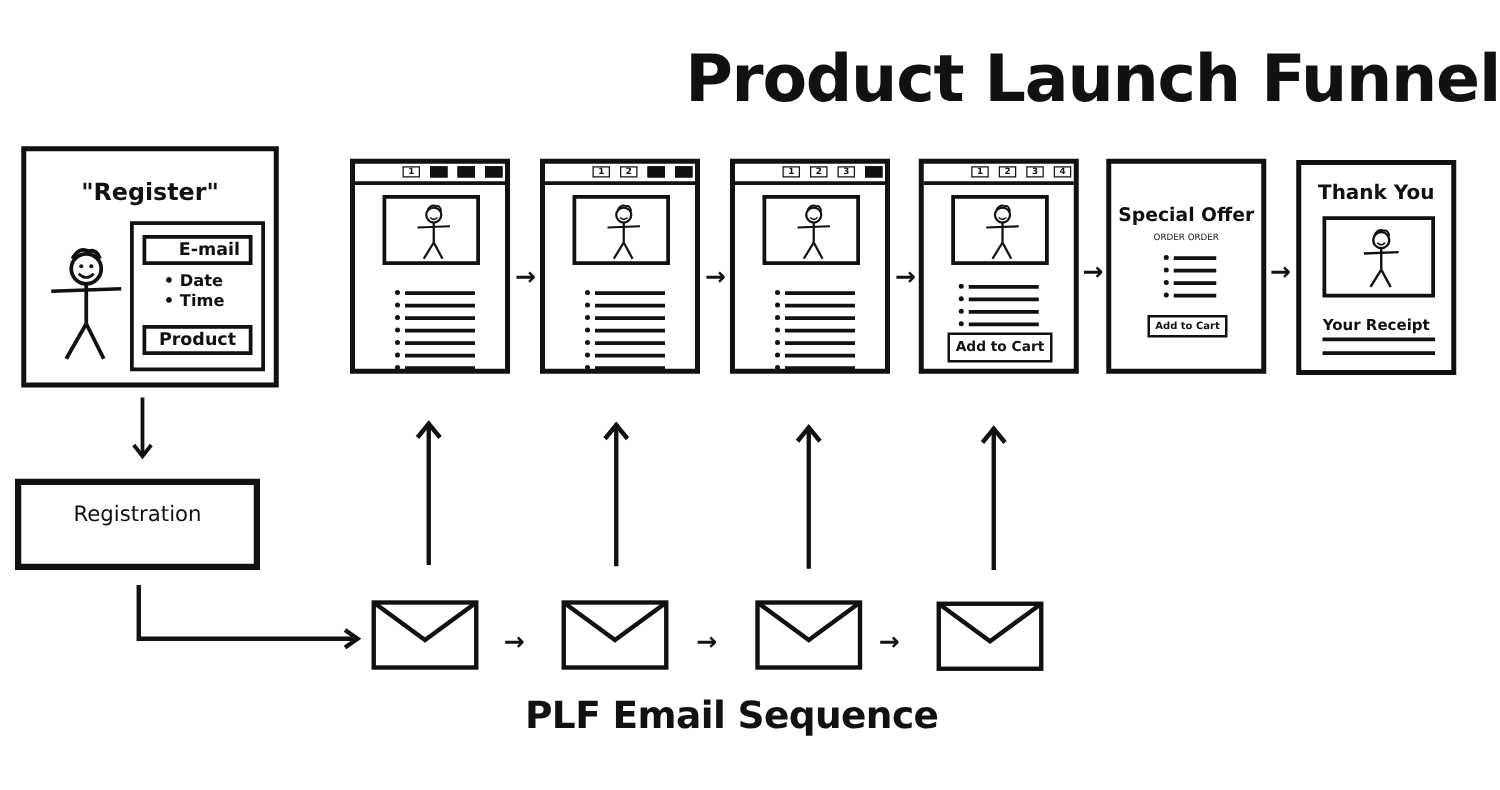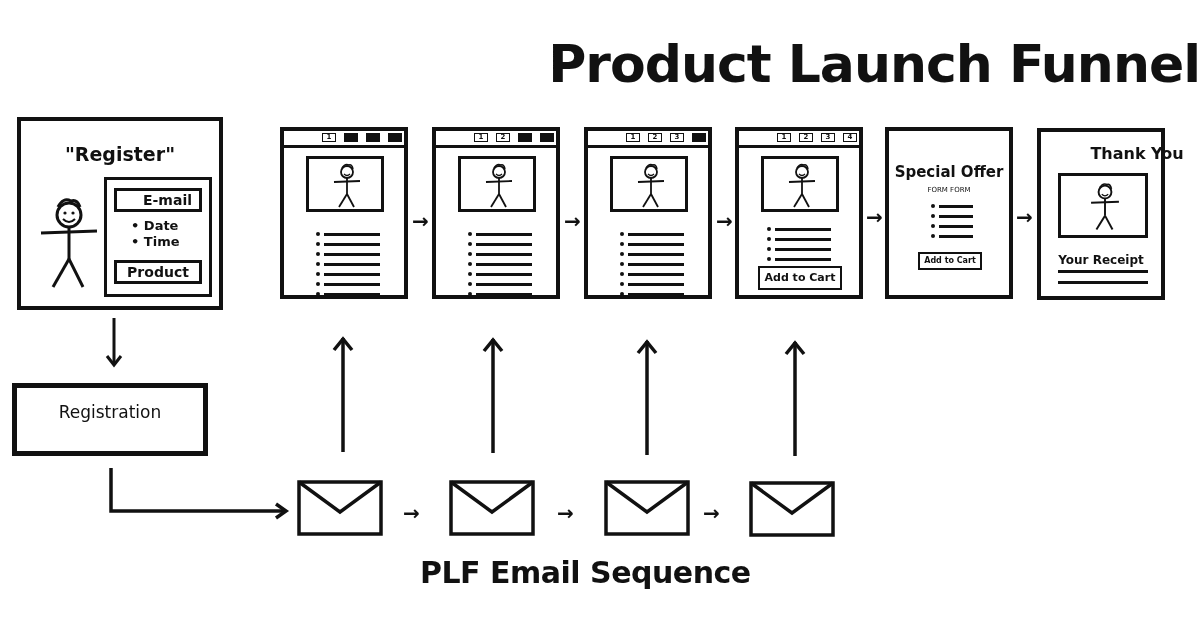--- a/index.html
+++ b/index.html
@@ -250,21 +250,21 @@
         <span class="bullet-dot"></span>
         <span class="bullet-line"></span>
       </div>
   </div>
   <div class="cta hand" style="left:19px;top:135px;width:84px;height:24px;font-size:11px;line-height:19px;">Add to Cart</div>
 </div>
 <div class="arrow-r" style="left:866px;top:207px;">→</div>
 
 <div class="box" style="left:885px;top:127px;width:128px;height:172px;">
   <div class="abs hand" style="left:0;width:120px;top:32px;text-align:center;font-size:15px;font-weight:bold;">Special Offer</div>
-  <div class="abs hand" style="left:0;width:120px;top:55px;text-align:center;font-size:7px;">FORM FORM</div>
+  <div class="abs hand" style="left:0;width:120px;top:55px;text-align:center;font-size:7px;">ORDER ORDER</div>
   <div class="bullet-list" style="left:42px;top:70px;width:42px;">
     <div class="bullet-row">
         <span class="bullet-dot"></span>
         <span class="bullet-line"></span>
       </div>
     <div class="bullet-row">
         <span class="bullet-dot"></span>
         <span class="bullet-line"></span>
       </div>
     <div class="bullet-row">
@@ -274,21 +274,21 @@
     <div class="bullet-row">
         <span class="bullet-dot"></span>
         <span class="bullet-line"></span>
       </div>
   </div>
   <div class="cta hand" style="left:29px;top:121px;width:64px;height:18px;font-size:8px;line-height:13px;border-width:2px;">Add to Cart</div>
 </div>
 <div class="arrow-r" style="left:1016px;top:207px;">→</div>
 
 <div class="box" style="left:1037px;top:128px;width:128px;height:172px;">
-  <div class="abs hand" style="left:0;width:120px;top:12px;text-align:center;font-size:16px;font-weight:bold;margin-left:36px;">Thank You</div>
+  <div class="abs hand" style="left:0;width:120px;top:12px;text-align:center;font-size:16px;font-weight:bold;">Thank You</div>
   <div class="photo" style="left:17px;top:41px;width:90px;height:65px;">
     <svg style="left:29px;top:5px;" width="30" height="50" viewBox="0 0 28 46">
       <circle cx="14" cy="10" r="6" fill="none" stroke="#111" stroke-width="1.8"></circle>
       <path d="M9 6 Q12 1 16 3 Q19 2 20 7" fill="none" stroke="#111" stroke-width="1.5"></path>
       <path d="M11 12 Q14 15 17 12" fill="none" stroke="#111" stroke-width="1.2"></path>
       <line x1="14" y1="16" x2="14" y2="32" stroke="#111" stroke-width="1.8"></line>
       <line x1="1" y1="20" x2="27" y2="19" stroke="#111" stroke-width="1.8"></line>
       <line x1="14" y1="32" x2="6" y2="45" stroke="#111" stroke-width="1.8"></line>
       <line x1="14" y1="32" x2="21" y2="45" stroke="#111" stroke-width="1.8"></line>
     </svg>

